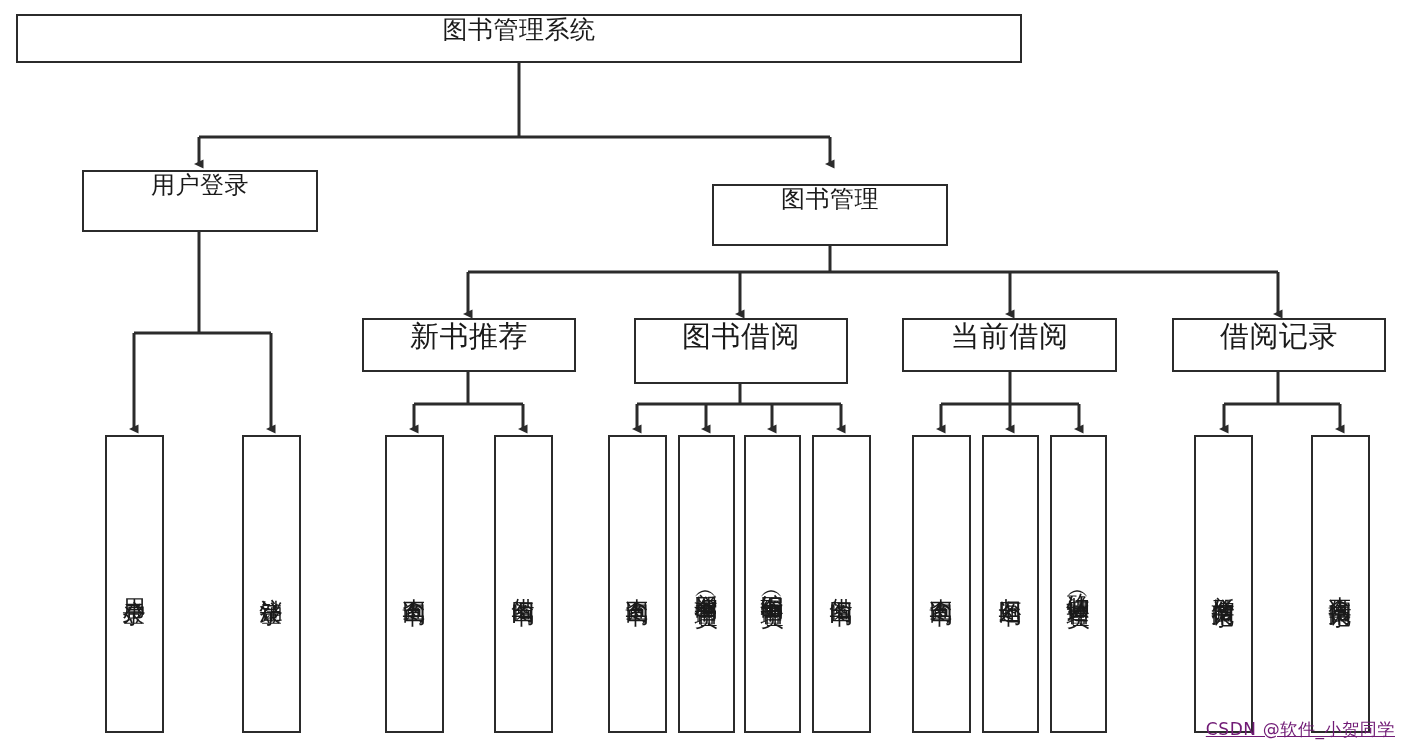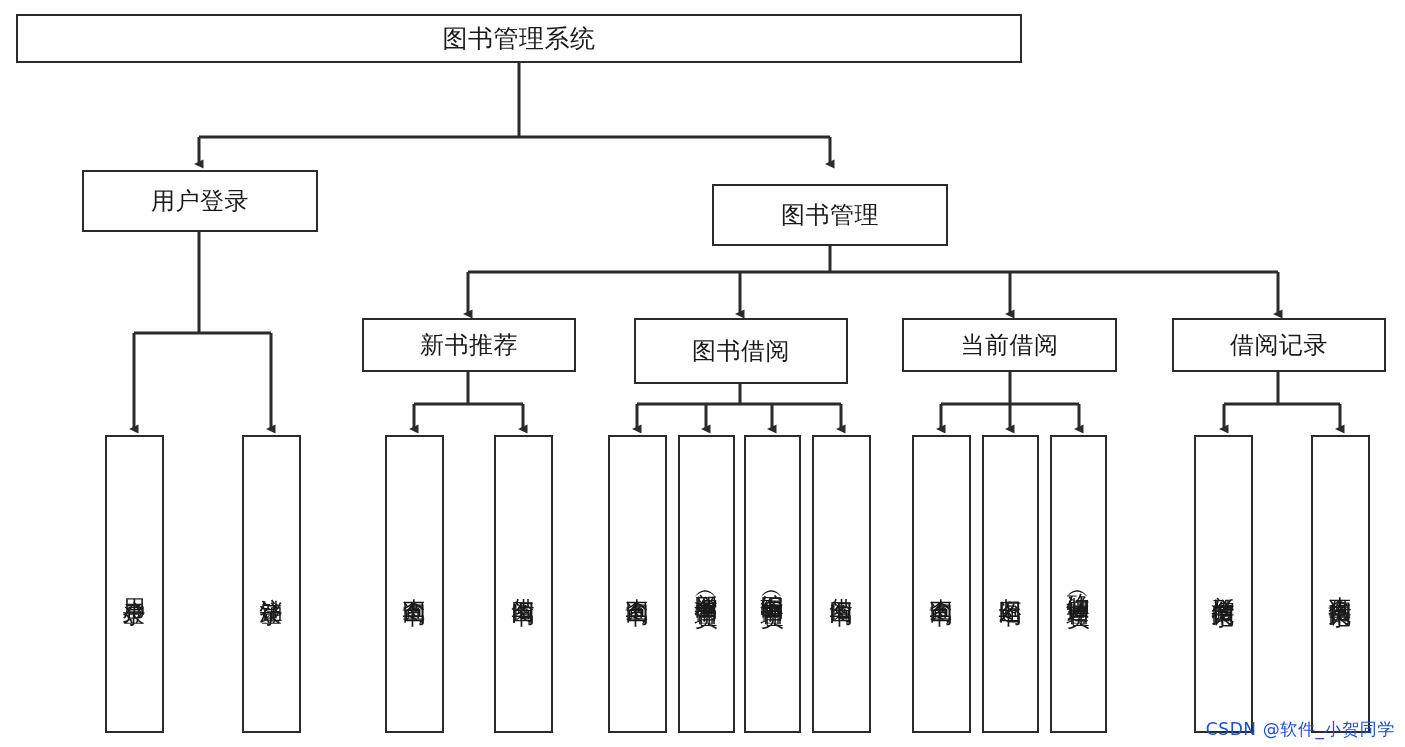--- a/index.html
+++ b/index.html
@@ -25,61 +25,61 @@
     width: 1405px;
     height: 747px;
     pointer-events: none;
   }
   .node {
     position: absolute;
     box-sizing: border-box;
     background: #ffffff;
     border: 2px solid #2b2b2b;
     display: flex;
-    align-items: center;
     justify-content: center;
     color: #1a1a1a;
   }
   .node-label {
     text-align: center;
     line-height: 1.12;
     letter-spacing: 0.5px;
     color: #1a1a1a;
     white-space: pre-line;
   }
   .node.root .node-label {
     font-size: 25px;
   }
   .node.level2 .node-label {
     font-size: 24px;
   }
   .node.level3 .node-label {
-    font-size: 24px;
+    font-size: 29px;
   }
   .node.leaf {
     align-items: center;
     justify-content: center;
     padding: 6px 0;
   }
   .node.leaf .node-label {
     writing-mode: vertical-rl;
     text-orientation: upright;
     font-size: 23px;
     line-height: 1.05;
     letter-spacing: 2px;
     max-height: 100%;
   }
   .watermark {
     position: absolute;
     right: 10px;
     bottom: 6px;
     font-size: 17px;
-    color: #1d4ed8;
+    color: #701a75;
     letter-spacing: 0.6px;
     user-select: none;
+    text-decoration: underline;
   }
 </style>
 </head>
 <body>
 
 <div id="diagram-root">
 
   <svg class="connectors" viewBox="0 0 1405 747">
     <defs>
       <marker id="arrowhead" markerWidth="10" markerHeight="10" refX="4.6" refY="5" orient="auto" markerUnits="userSpaceOnUse">

